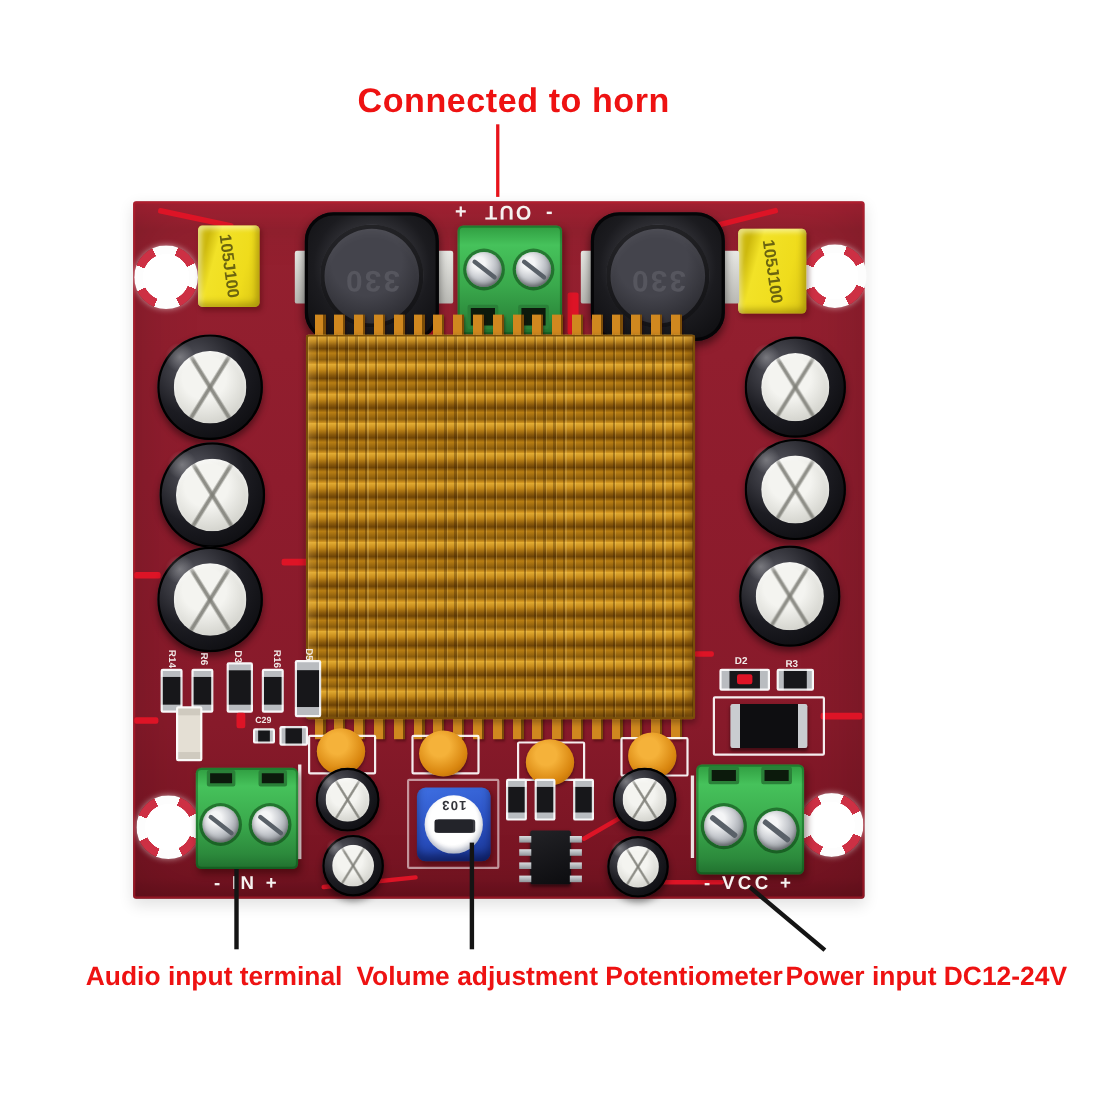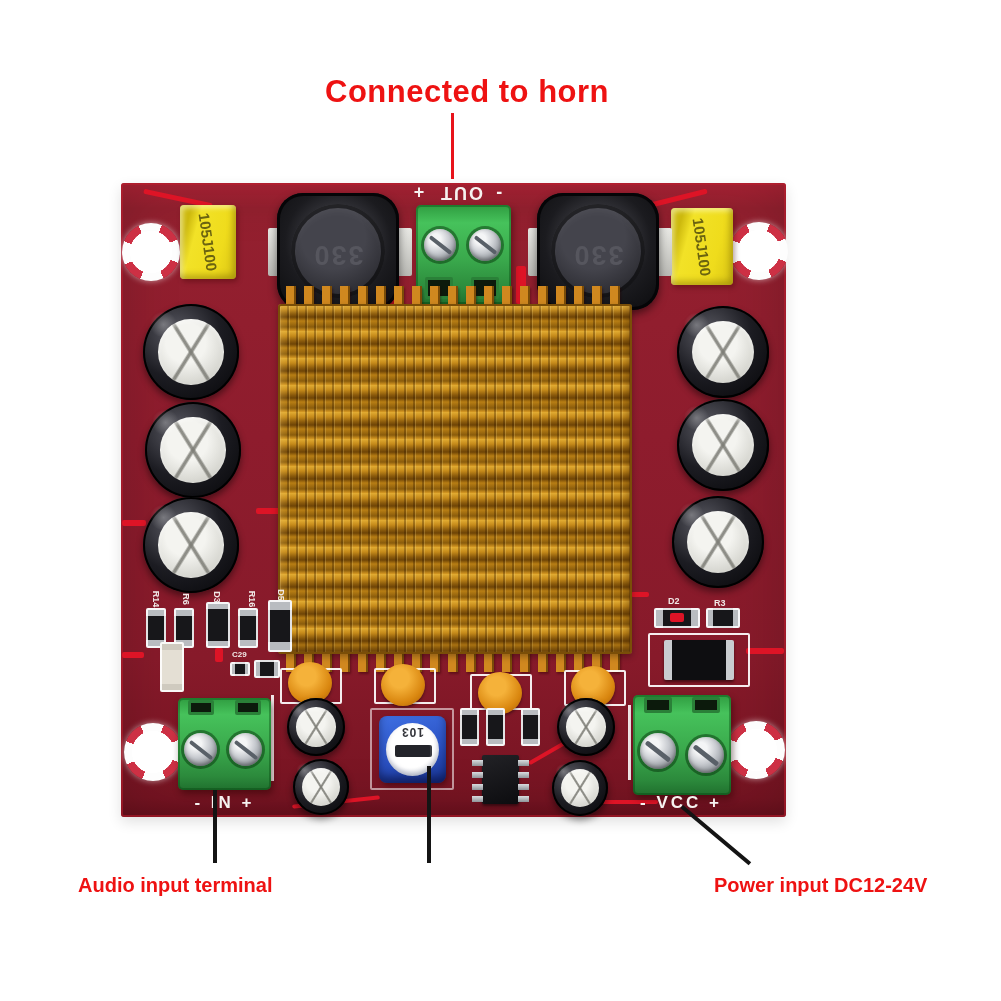--- a/index.html
+++ b/index.html
@@ -2,21 +2,21 @@
 <html><head>
 <meta charset="utf-8">
 <style>
   * { margin:0; padding:0; box-sizing:border-box; }
   body { background:#ffffff; font-family:"Liberation Sans", sans-serif; }
   #canvas { position:relative; width:1001px; height:1001px; background:#ffffff; overflow:hidden;margin-left:48px; }
 
   
   .ann { position:absolute; color:#ee1212; font-weight:bold; white-space:nowrap; }
   .ann-top { font-size:31px; letter-spacing:0.5px; }
-  .ann-bottom { font-size:20px; }
+  .ann-bottom { font-size:24px; }
   .pointer { position:absolute; background:#e8131b; }
   .arrow { position:absolute; background:#141414; }
 
   
   #board { position:absolute; left:73px; top:183px; width:665px; height:634px;
     background:
       linear-gradient(180deg,#b02336 0%,#94202f 4%,#8e1c2d 40%,#871a2a 75%,#771422 97%,#6a101d 100%);
     border-radius:3px;
     box-shadow: inset 0 0 0 2px rgba(190,30,45,.55), inset 0 0 60px rgba(0,0,0,.18), 0 5px 14px rgba(0,0,0,.12);
   }
@@ -267,15 +267,16 @@
     <div class="screw" style="left:7px; top:38px; width:36px; height:36px;"></div>
     <div class="screw" style="left:55px; top:42px; width:36px; height:36px;"></div>
   </div>
   <div class="silk-text" style="left:583px; top:793px; width:100px; font-size:17px; text-align:center; letter-spacing:3px;">- VCC +</div>
 
   <div class="arrow" style="left:165px; top:790px; width:4px; height:73px;"></div>
   <div class="arrow" style="left:379px; top:766px; width:4px; height:97px;"></div>
   <div class="arrow" style="left:635px; top:805px; width:89px; height:4px; transform:rotate(40deg); transform-origin:0 0;"></div>
 
   <div class="ann ann-bottom" style="left:30px; top:874px;">Audio input terminal</div>
+  <div class="ann ann-bottom" style="left:276px; top:874px;">Volume adjustment Potentiometer</div>
   <div class="ann ann-bottom" style="left:666px; top:874px;">Power input DC12-24V</div>
 
 </div>
 
 </body></html>

